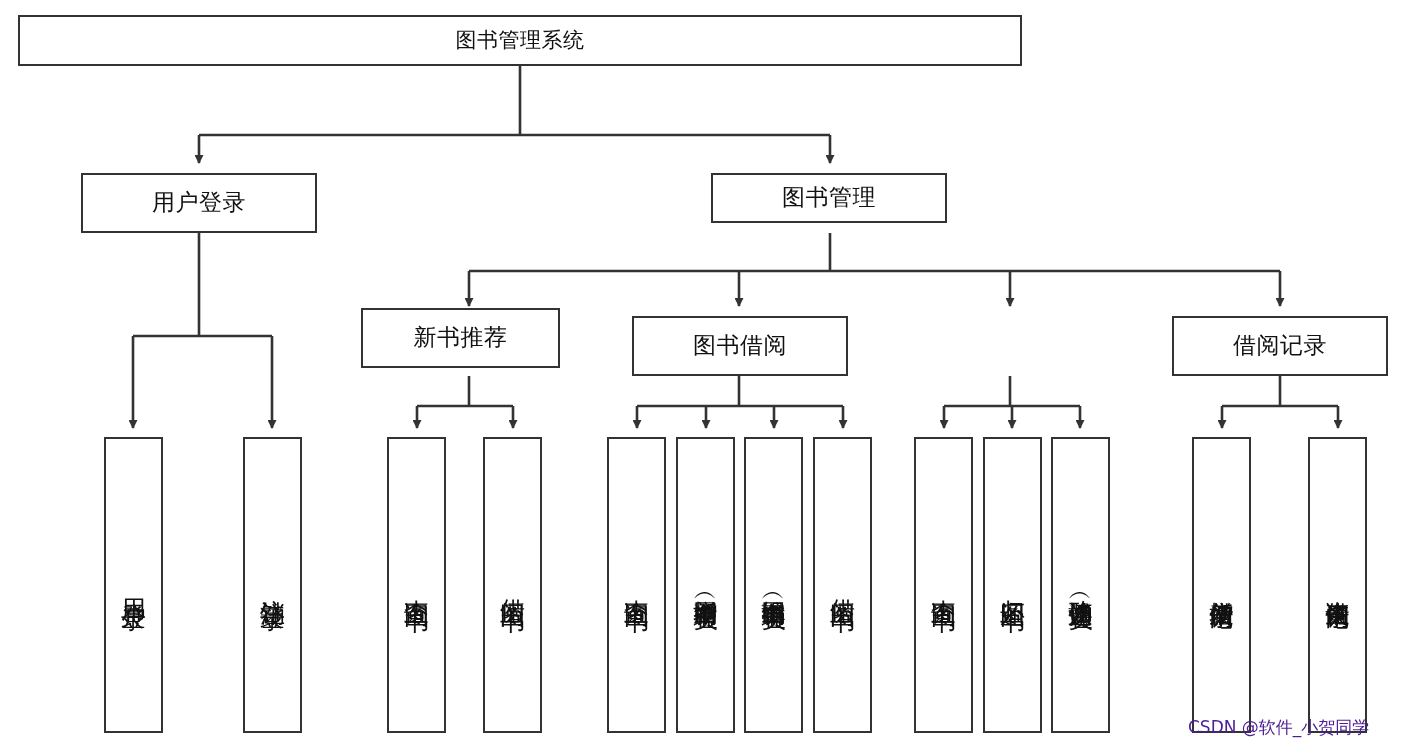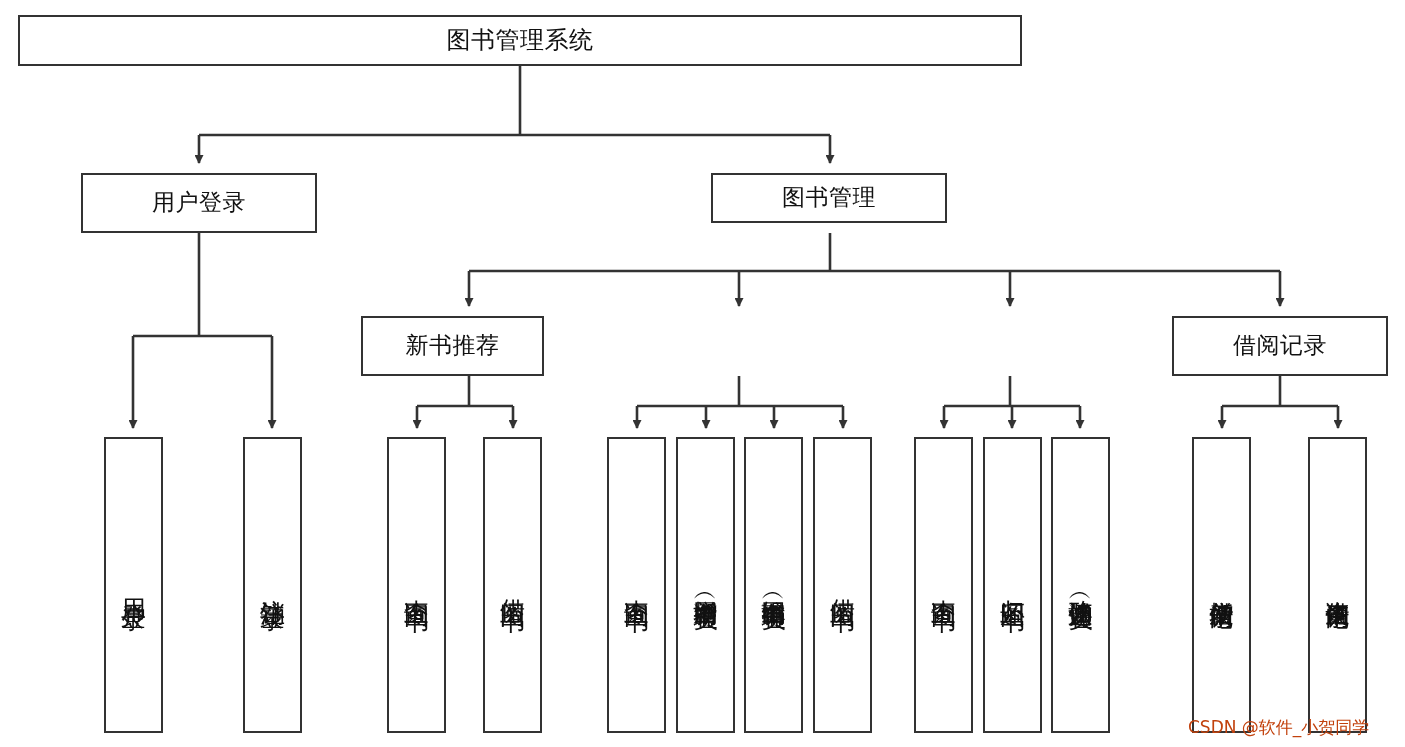--- a/index.html
+++ b/index.html
@@ -42,21 +42,21 @@
     display: block;
     text-align: center;
     line-height: 1.12;
     letter-spacing: 0.5px;
   }
   
   .node.horiz .label {
     writing-mode: horizontal-tb;
     font-size: 23px;
   }
-  .node.root .label { font-size: 24px; }
+  .node.root .label { font-size: 21px; }
   
   .node.vert {
     align-items: center;
     justify-content: center;
     padding: 4px 0;
   }
   .node.vert .label {
     writing-mode: vertical-rl;
     text-orientation: upright;
     font-size: 25px;
@@ -66,21 +66,21 @@
   }
   .node.vert.tight .label {
     font-size: 24px;
     letter-spacing: 1px;
   }
   .watermark {
     position: absolute;
     left: 1188px;
     top: 716px;
     font-size: 17px;
-    color: #c2410c;
+    color: #4c1d95;
     white-space: nowrap;
     z-index: 3;
     font-family: "DejaVu Sans", "Liberation Sans", sans-serif;
   }
 </style>
 </head>
 <body>
 
 <div id="canvas">
 
@@ -138,22 +138,25 @@
     <span class="label">图书管理系统</span>
   </div>
 
   <div class="node horiz" style="left:81px; top:173px; width:236px; height:60px;">
     <span class="label">用户登录</span>
   </div>
   <div class="node horiz" style="left:711px; top:173px; width:236px; height:50px;">
     <span class="label">图书管理</span>
   </div>
 
-  <div class="node horiz" style="left:361px; top:316px; width:183px; height:60px;">
+  <div class="node horiz" style="left:361px; top:308px; width:199px; height:60px;">
     <span class="label">新书推荐</span>
+  </div>
+  <div class="node horiz" style="left:632px; top:316px; width:216px; height:60px;">
+    <span class="label">图书借阅</span>
   </div>
   <div class="node horiz" style="left:1172px; top:316px; width:216px; height:60px;">
     <span class="label">借阅记录</span>
   </div>
 
   <div class="node vert" style="left:104px; top:437px; width:59px; height:296px;">
     <span class="label">用户登录</span>
   </div>
   <div class="node vert" style="left:243px; top:437px; width:59px; height:296px;">
     <span class="label">注销登录</span>

